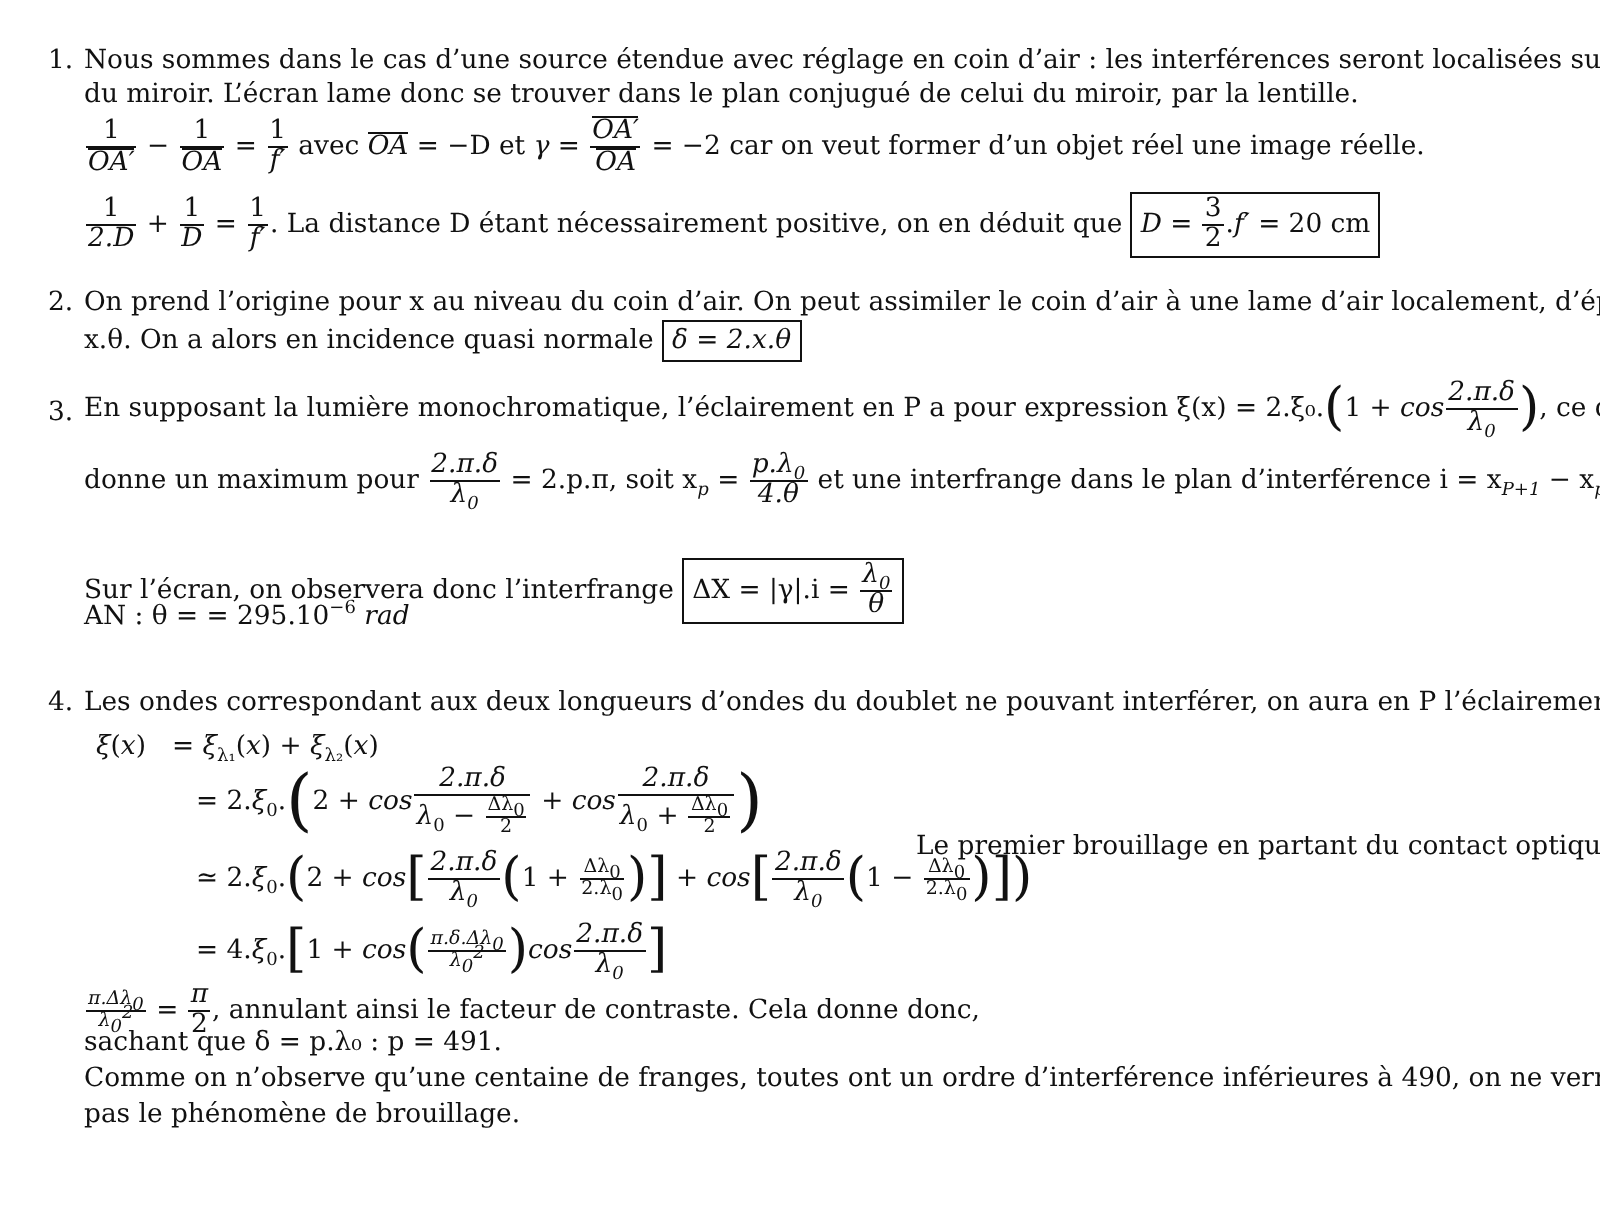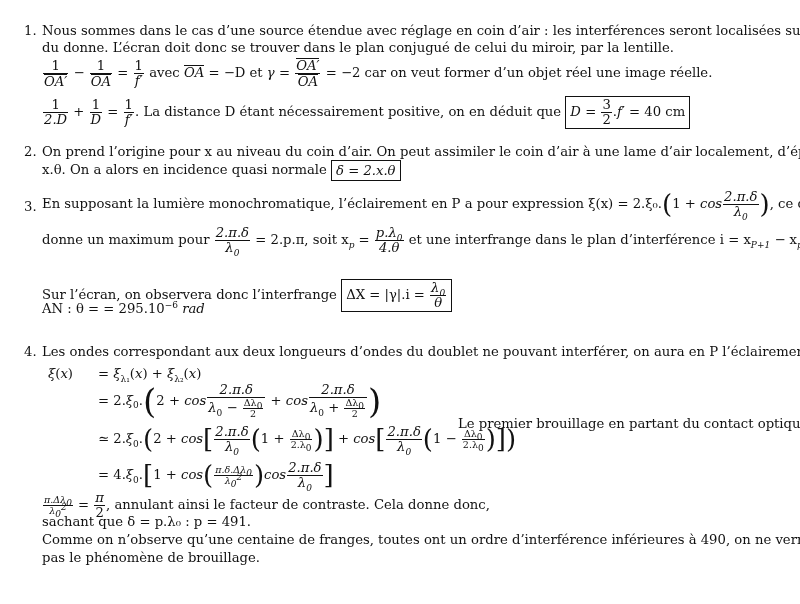--- a/index.html
+++ b/index.html
@@ -25,38 +25,38 @@
 </style>
 </head>
 <body>
 
 <div class="page">
 
   <div class="item" style="top:8px;">
     <span class="num" style="top:14px;">1.</span>
     <div class="body" style="top:14px;">
       <div class="line" style="top:0;">Nous sommes dans le cas d’une source étendue avec réglage en coin d’air : les interférences seront localisées sur le plan</div>
-      <div class="line" style="top:17px;">du donne. L’écran doit donc se trouver dans le plan conjugué de celui du miroir, par la lentille.</div>
+      <div class="line" style="top:17px;">du miroir. L’écran lame donc se trouver dans le plan conjugué de celui du miroir, par la lentille.</div>
       <div class="line" style="top:36px;">
         <span class="frac"><span class="n">1</span><span class="d"><span class="ol mi">OA′</span></span></span> −
         <span class="frac"><span class="n">1</span><span class="d"><span class="ol mi">OA</span></span></span> =
         <span class="frac"><span class="n">1</span><span class="d mi">f′</span></span>
         <span>avec</span>
         <span class="ol mi">OA</span> <span>= −D</span>
         <span>et</span>
         <i>γ</i> =
         <span class="frac"><span class="n"><span class="ol mi">OA′</span></span><span class="d"><span class="ol mi">OA</span></span></span>
         <span>= −2</span>
         <span>car on veut former d’un objet réel une image réelle.</span>
       </div>
       <div class="line" style="top:74px;">
         <span class="frac"><span class="n">1</span><span class="d mi">2.D</span></span> +
         <span class="frac"><span class="n">1</span><span class="d mi">D</span></span> =
         <span class="frac"><span class="n">1</span><span class="d mi">f′</span></span><span>. La distance D étant nécessairement positive, on en déduit que</span>
-        <span class="box"><i>D</i> = <span class="frac"><span class="n">3</span><span class="d">2</span></span>.<i>f′</i> <span>= 40 cm</span></span>
+        <span class="box"><i>D</i> = <span class="frac"><span class="n">3</span><span class="d">2</span></span>.<i>f′</i> <span>= 20 cm</span></span>
       </div>
     </div>
   </div>
 
   <div class="item" style="top:143px;">
     <span class="num">2.</span>
     <div class="body" style="top:0;">
       <div class="line" style="top:0;">On prend l’origine pour x au niveau du coin d’air. On peut assimiler le coin d’air à une lame d’air localement, d’épaisseur</div>
       <div class="line" style="top:17px;">
         <span>x.θ. On a alors en incidence quasi normale</span>
@@ -92,21 +92,21 @@
     </div>
   </div>
 
   <div class="item" style="top:343px;">
     <span class="num">4.</span>
     <div class="body" style="top:0;">
       <div class="line" style="top:0;">Les ondes correspondant aux deux longueurs d’ondes du doublet ne pouvant interférer, on aura en P l’éclairement :</div>
     </div>
     <div class="eqtable">
       <div class="eqrow" style="left:6px;top:0;"><i>ξ</i>(<i>x</i>)</div>
-      <div class="eqrow" style="left:56px;top:0;">= <i>ξ</i><sub>λ₁</sub>(<i>x</i>) + <i>ξ</i><sub>λ₂</sub>(<i>x</i>)</div>
+      <div class="eqrow" style="left:44px;top:0;">= <i>ξ</i><sub>λ₁</sub>(<i>x</i>) + <i>ξ</i><sub>λ₂</sub>(<i>x</i>)</div>
       <div class="eqrow" style="left:56px;top:18px;">= 2.<i>ξ</i><sub>0</sub>.<span class="bigger">(</span>2 + <i>cos</i><span class="frac"><span class="n mi">2.π.δ</span><span class="d"><i>λ</i><sub>0</sub> − <span class="frac sm"><span class="n">Δλ<sub>0</sub></span><span class="d">2</span></span></span></span> + <i>cos</i><span class="frac"><span class="n mi">2.π.δ</span><span class="d"><i>λ</i><sub>0</sub> + <span class="frac sm"><span class="n">Δλ<sub>0</sub></span><span class="d">2</span></span></span></span><span class="bigger">)</span></div>
       <div class="eqrow" style="left:56px;top:60px;">≃ 2.<i>ξ</i><sub>0</sub>.<span class="big">(</span>2 + <i>cos</i><span class="big">[</span><span class="frac"><span class="n mi">2.π.δ</span><span class="d mi">λ<sub>0</sub></span></span><span class="big">(</span>1 + <span class="frac sm"><span class="n">Δλ<sub>0</sub></span><span class="d">2.λ<sub>0</sub></span></span><span class="big">)</span><span class="big">]</span> + <i>cos</i><span class="big">[</span><span class="frac"><span class="n mi">2.π.δ</span><span class="d mi">λ<sub>0</sub></span></span><span class="big">(</span>1 − <span class="frac sm"><span class="n">Δλ<sub>0</sub></span><span class="d">2.λ<sub>0</sub></span></span><span class="big">)</span><span class="big">]</span><span class="big">)</span></div>
       <div class="eqrow" style="left:56px;top:96px;">= 4.<i>ξ</i><sub>0</sub>.<span class="big">[</span>1 + <i>cos</i><span class="big">(</span><span class="frac sm"><span class="n mi">π.δ.Δλ<sub>0</sub></span><span class="d mi">λ<sub>0</sub><sup>2</sup></span></span><span class="big">)</span><i>cos</i><span class="frac"><span class="n mi">2.π.δ</span><span class="d mi">λ<sub>0</sub></span></span><span class="big">]</span></div>
     </div>
     <div class="line" style="left:434px;top:72px;">Le premier brouillage en partant du contact optique</div>
     <div class="body" style="top:148px;">
       <div class="line" style="top:0;">
         <span class="frac sm"><span class="n mi">π.Δλ<sub>0</sub></span><span class="d mi">λ<sub>0</sub><sup>2</sup></span></span> =
         <span class="frac"><span class="n mi">π</span><span class="d">2</span></span><span>, annulant ainsi le facteur de contraste. Cela donne donc,</span>
       </div>

